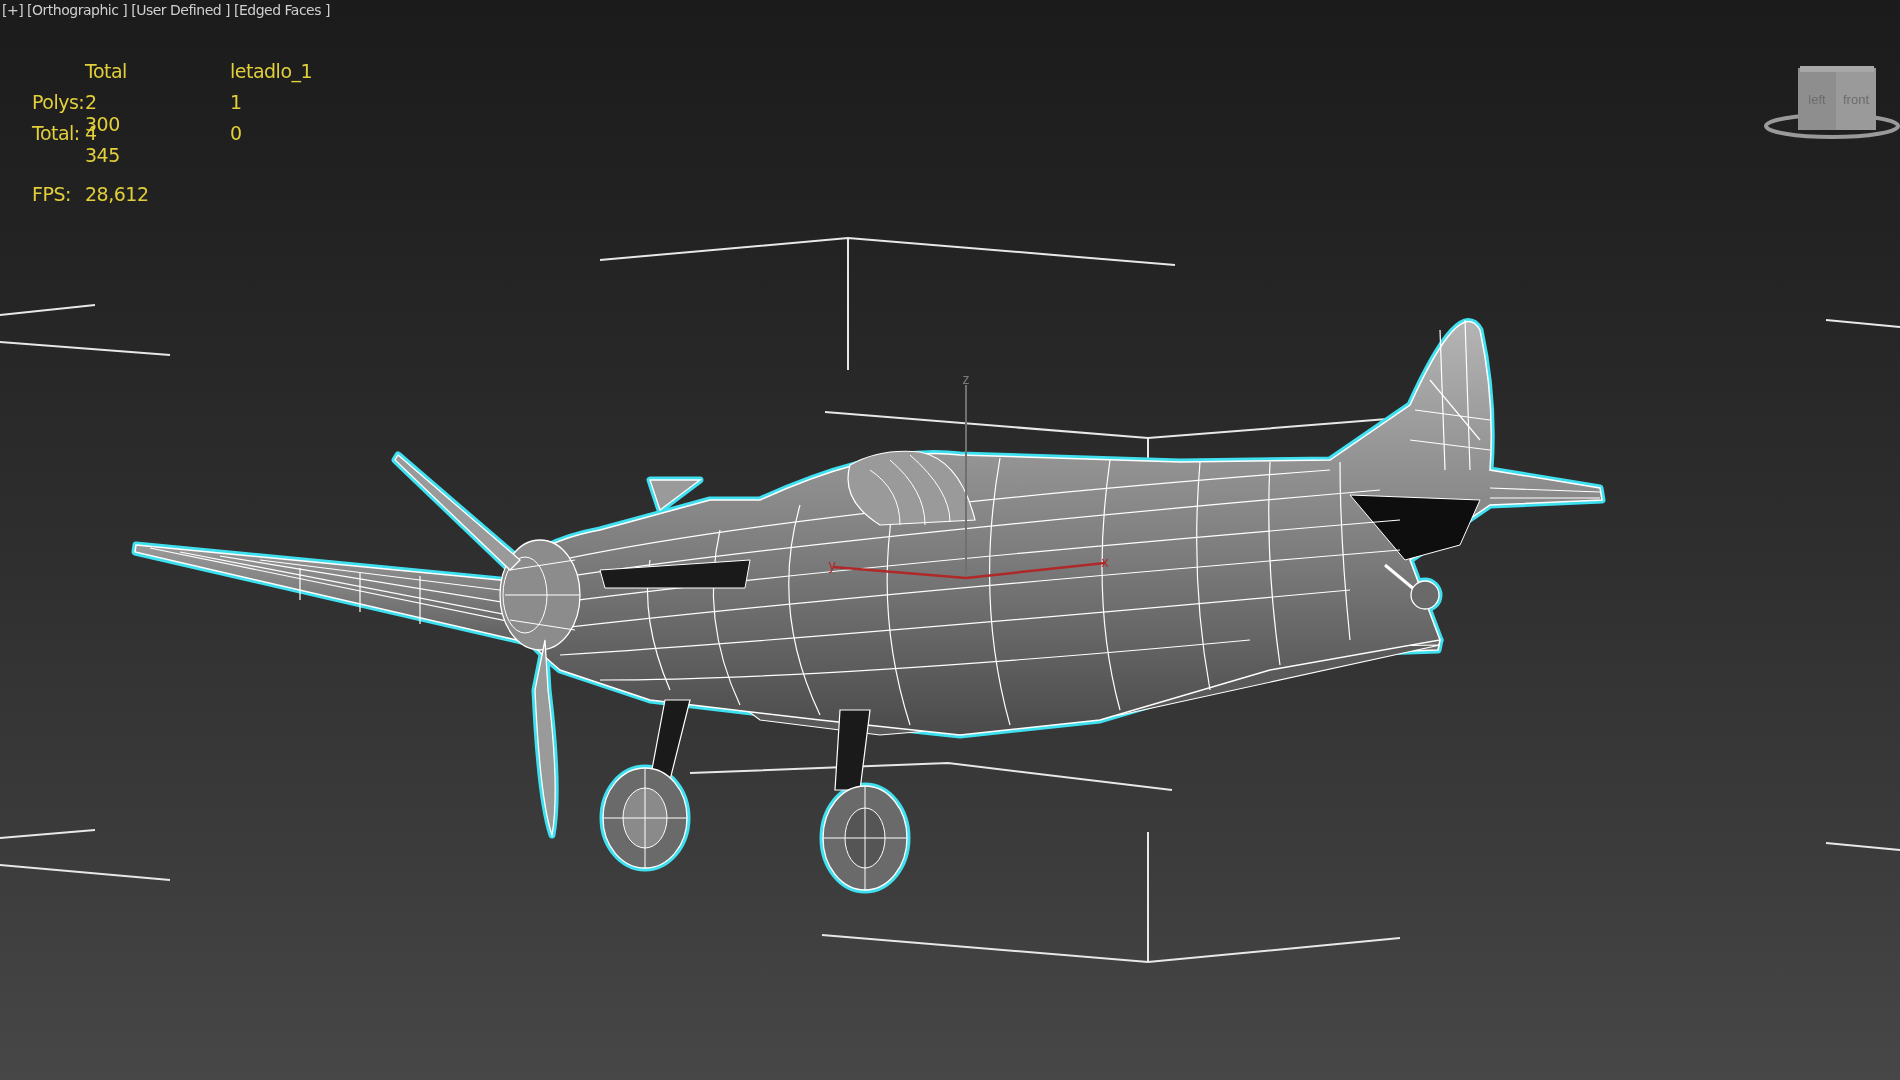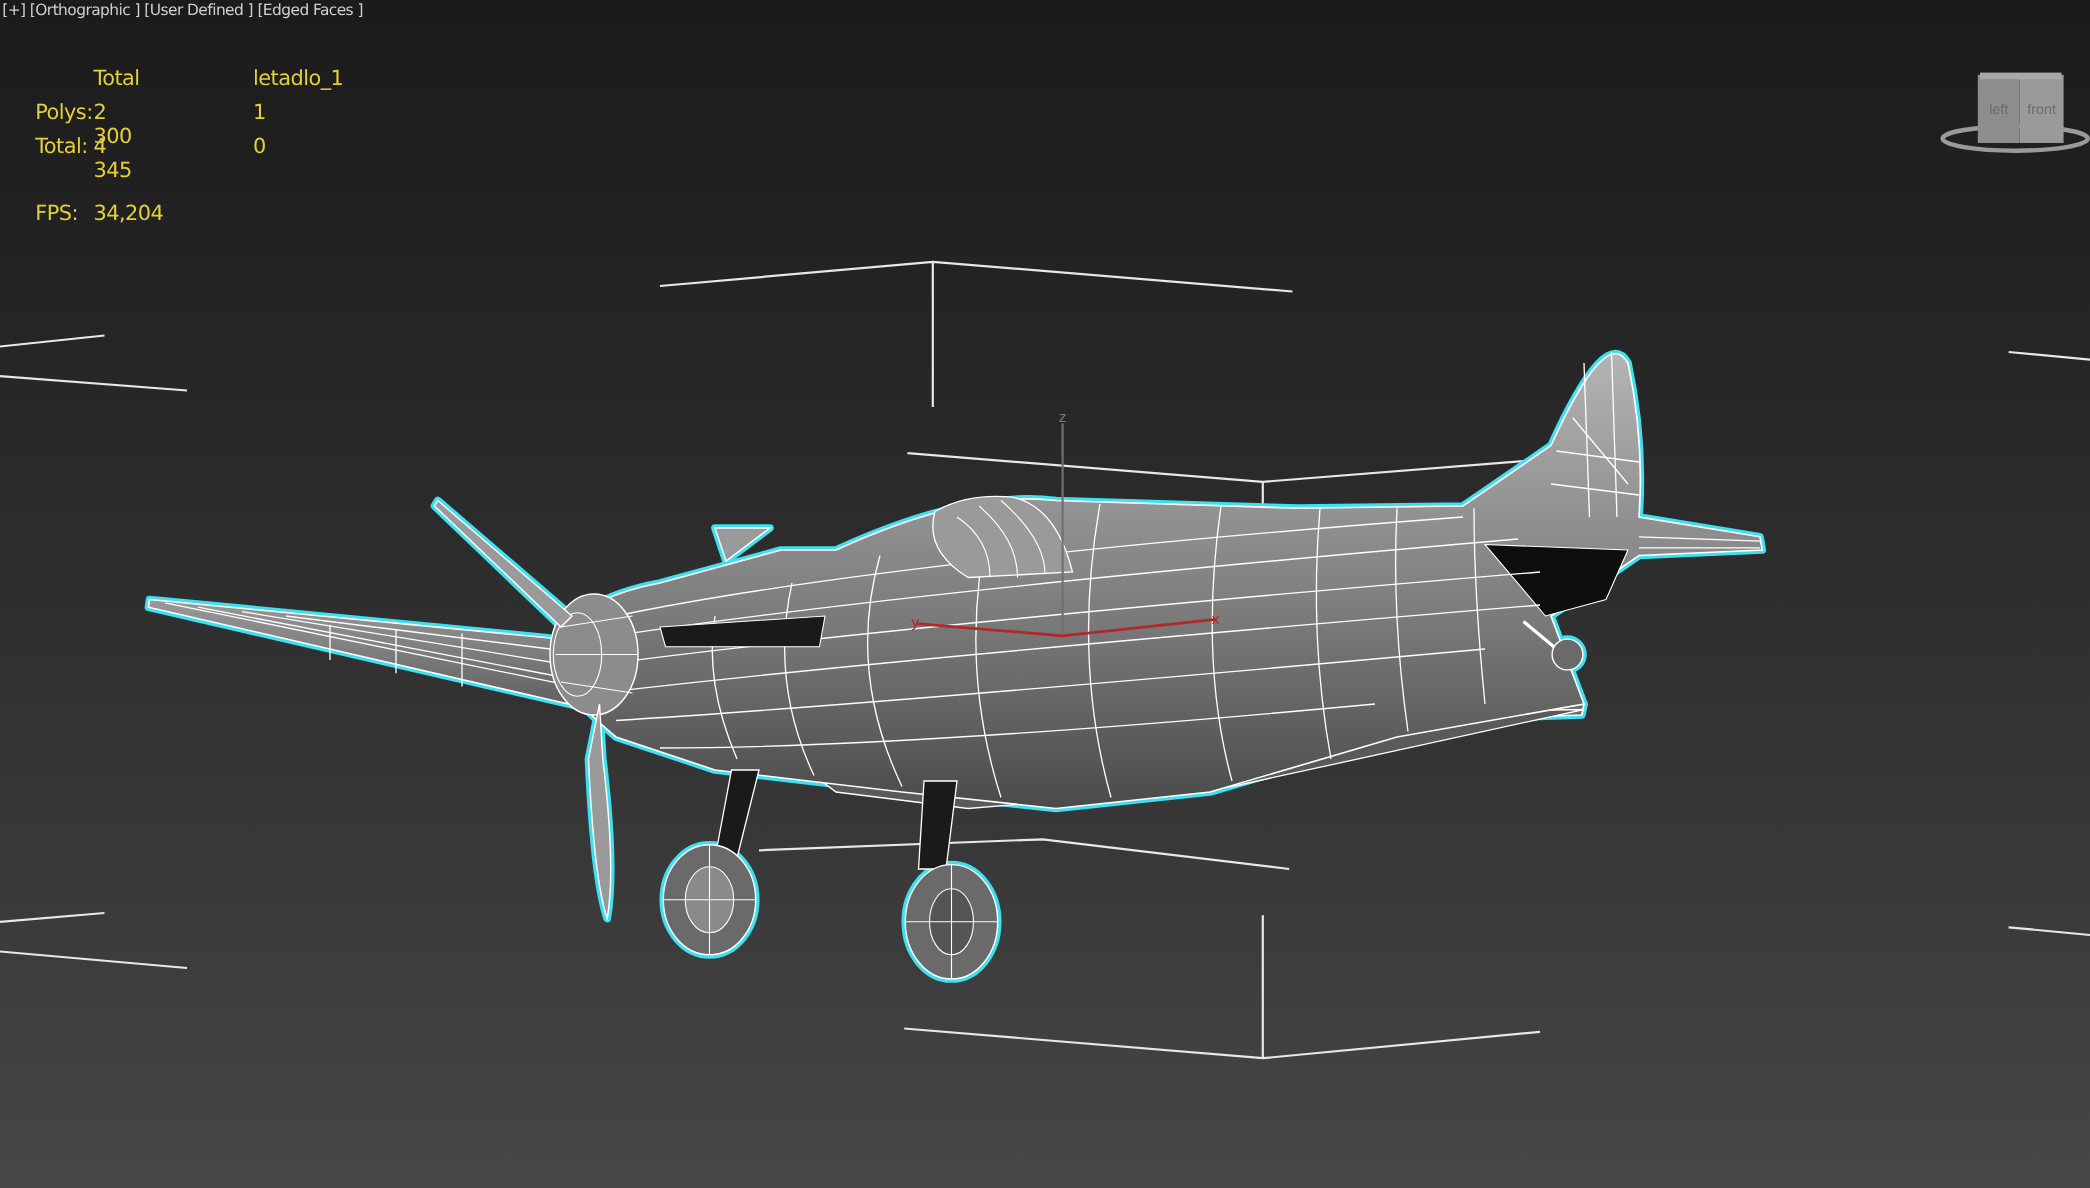--- a/index.html
+++ b/index.html
@@ -43,21 +43,21 @@
     <span class="c2">1</span>
   </div>
   <div class="row">
     <span class="c0">Total:</span>
     <span class="c1">4 345</span>
     <span class="c2">0</span>
   </div>
   <div class="gap"></div>
   <div class="row">
     <span class="c0">FPS:</span>
-    <span class="c1">34,204</span>
+    <span class="c1">28,612</span>
   </div>
 </div>
 
 <svg class="viewcube" viewBox="0 0 140 82" width="140" height="82">
   <ellipse cx="72" cy="64" rx="66" ry="11" fill="#202020" stroke="#9a9a9a" stroke-width="4"></ellipse>
   <rect x="38" y="6" width="38" height="62" fill="#8e8e8e"></rect>
   <rect x="76" y="6" width="40" height="62" fill="#9a9a9a"></rect>
   <rect x="40" y="4" width="74" height="6" fill="#a8a8a8"></rect>
   <text x="57" y="42" font-size="13" fill="#6c6c6c" text-anchor="middle" font-family="Liberation Sans, sans-serif">left</text>
   <text x="96" y="42" font-size="13" fill="#6c6c6c" text-anchor="middle" font-family="Liberation Sans, sans-serif">front</text>

